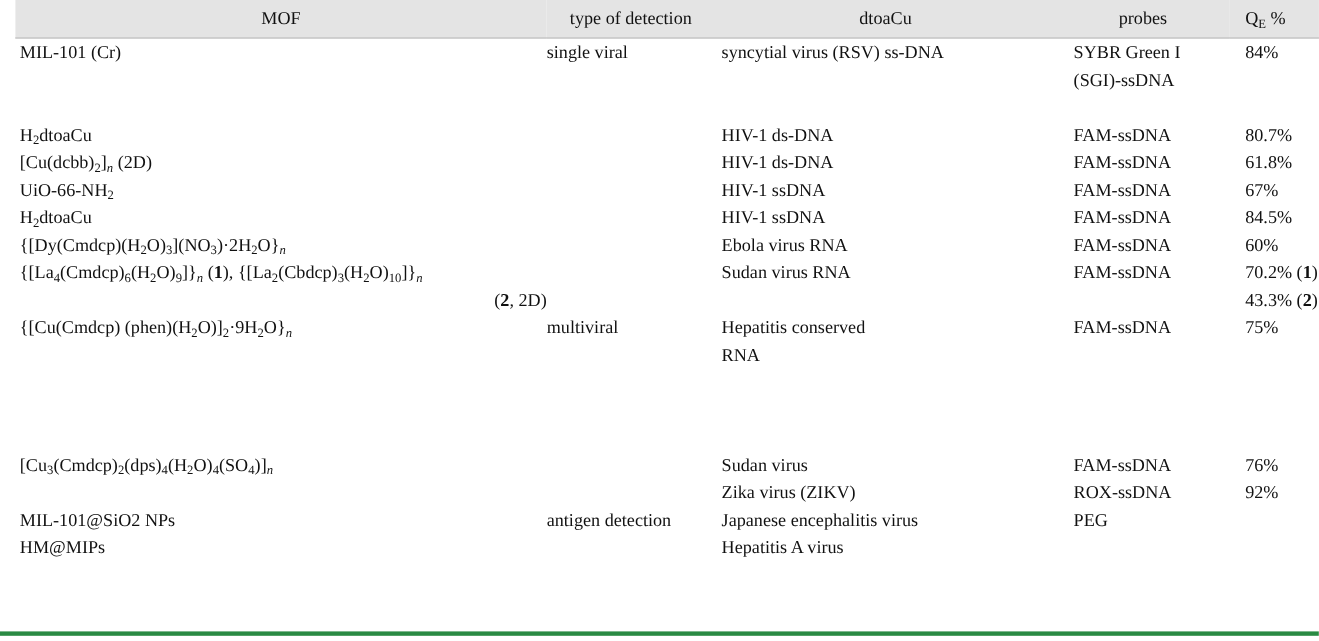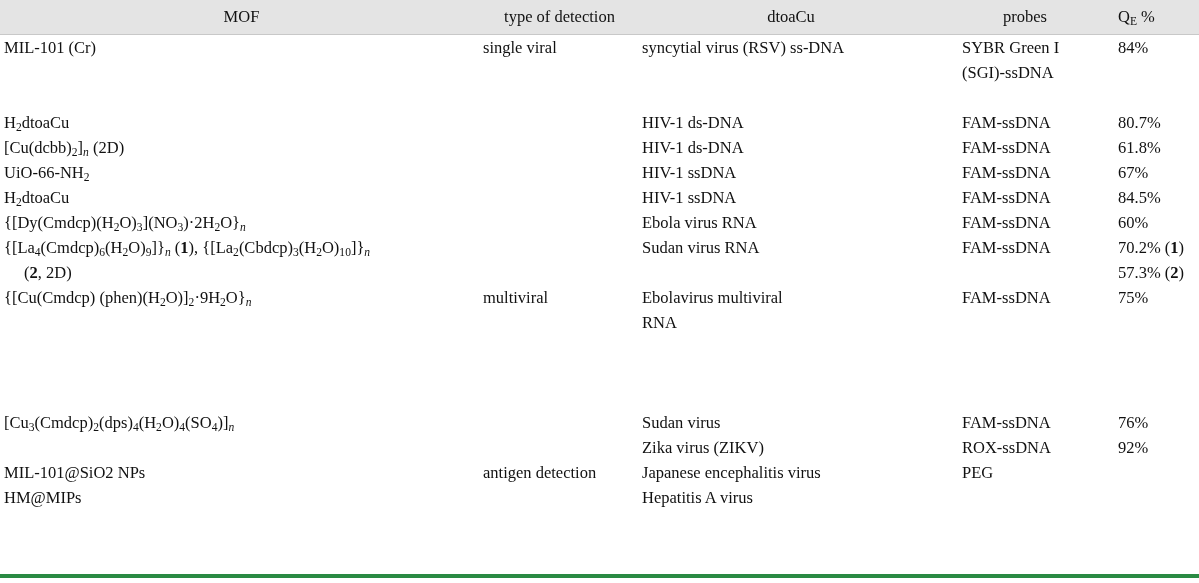--- a/index.html
+++ b/index.html
@@ -13,20 +13,21 @@
     font-family: "Liberation Serif", "DejaVu Serif", serif;
     color: #111111;
     overflow: hidden;
   }
 
   .table-wrap {
     position: relative;
     width: 1199px;
     height: 566px;
     box-sizing: border-box;
+    padding-left: 14px;
   }
 
   table.mof-table {
     width: 1199px;
     border-collapse: collapse;
     table-layout: fixed;
     font-size: 16.5px;
   }
 
   
@@ -62,21 +63,21 @@
   }
   td.cell-mof   { padding-left: 4px;  }
   td.cell-type  { padding-left: 0px; margin-top: 40px;  }
   td.cell-tgt   { padding-left: 6px;  }
   td.cell-prb   { padding-left: 16px; }
   td.cell-qe    { padding-left: 14px; }
 
   tr.spacer-row td { height: 25px; line-height: 25px; }
 
   
-  .cont { padding-left: 20px; display: block; }
+  .cont { padding-left: 20px; display: block; text-align: right; }
   .cont0 { display: block; }
 
   sub { font-size: 0.70em; vertical-align: -0.28em; line-height: 0; }
 
   .footer-rule {
     position: absolute;
     left: 0;
     top: 574px;
     width: 1199px;
     height: 4px;
@@ -225,32 +226,32 @@
             <span class="cont0"></span>
           </td>
           <td class="cell-tgt">
             <span class="cont0">Sudan virus RNA</span>
           </td>
           <td class="cell-prb">
             <span class="cont0">FAM-ssDNA</span>
           </td>
           <td class="cell-qe">
             <span class="cont0"><span>70.2% (</span><span style="font-weight: bold;">1</span><span>)</span></span>
-            <span class="cont0"><span>57.3% (</span><span style="font-weight: bold;">2</span><span>)</span></span>
+            <span class="cont0"><span>43.3% (</span><span style="font-weight: bold;">2</span><span>)</span></span>
           </td>
         </tr>
         <tr>
           <td class="cell-mof">
             <span class="cont0"><span>{[Cu(Cmdcp) (phen)(H</span><sub>2</sub><span>O)]</span><sub>2</sub><span>·9H</span><sub>2</sub><span>O}</span><sub style="font-style: italic;">n</sub></span>
           </td>
           <td class="cell-type">
             <span class="cont0">multiviral</span>
           </td>
           <td class="cell-tgt">
-            <span class="cont0">Ebolavirus multiviral</span>
+            <span class="cont0">Hepatitis conserved</span>
             <span class="cont0">RNA</span>
           </td>
           <td class="cell-prb">
             <span class="cont0">FAM-ssDNA</span>
           </td>
           <td class="cell-qe">
             <span class="cont0">75%</span>
           </td>
         </tr>
         <tr class="spacer-row">

